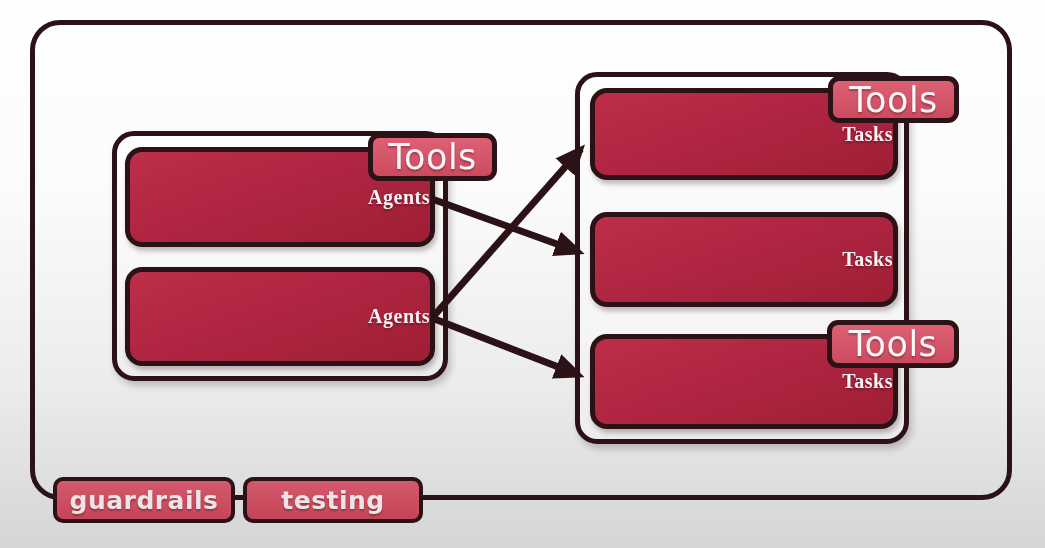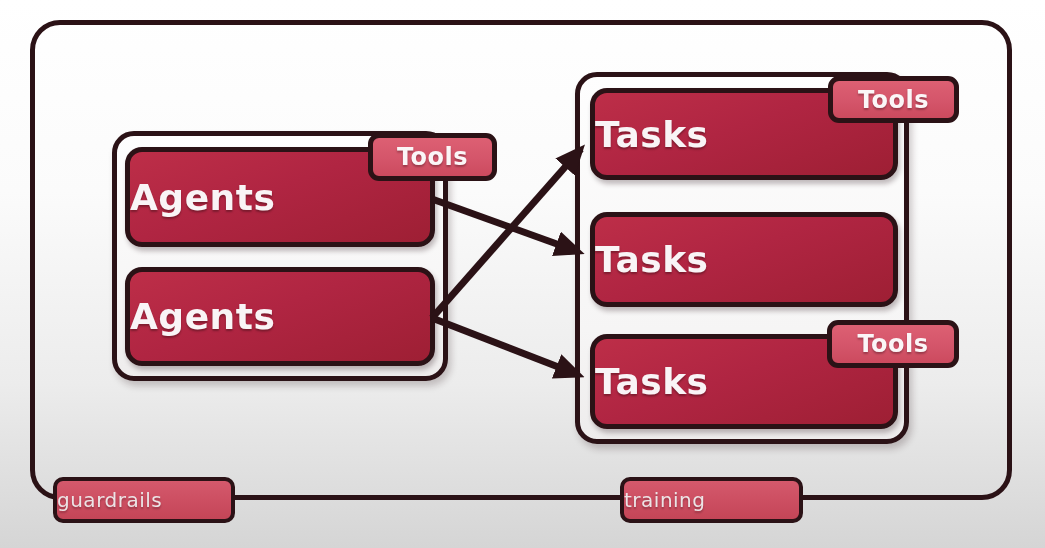--- a/index.html
+++ b/index.html
@@ -39,66 +39,68 @@
   
   .node-box {
     position: absolute;
     border: 5px solid #2b1216;
     border-radius: 17px;
     box-sizing: border-box;
     background: linear-gradient(160deg, #bd2e48 0%, #b02542 45%, #9e1f34 100%);
     box-shadow: 2px 4px 5px rgba(40, 18, 24, 0.28);
     display: flex;
     align-items: center;
-    justify-content: flex-start;
+    justify-content: flex-end;
     color: #f9f4f6;
-    font-size: 36px;
+    font-size: 20px;
     font-weight: bold;
     letter-spacing: 0.5px;
     text-shadow: 0 2px 2px rgba(30, 8, 12, 0.35);
+    font-family: Liberation Serif, serif;
   }
   #agents-box-1 { left: 125px; top: 147px; width: 310px; height: 100px; }
   #agents-box-2 { left: 125px; top: 267px; width: 310px; height: 99px; }
   #tasks-box-1  { left: 590px; top: 88px;  width: 308px; height: 92px; }
   #tasks-box-2  { left: 590px; top: 212px; width: 308px; height: 95px; }
   #tasks-box-3  { left: 590px; top: 334px; width: 308px; height: 95px; }
   
   .tools-badge {
     position: absolute;
     border: 5px solid #2b1216;
     border-radius: 11px;
     box-sizing: border-box;
     background: linear-gradient(180deg, #dd6073 0%, #d4556a 55%, #cc4a5e 100%);
     display: flex;
     align-items: center;
     justify-content: center;
     color: #fbf6f7;
-    font-size: 24px;
-    font-weight: bold;
+    font-size: 35px;
+    font-weight: normal;
     letter-spacing: 0.5px;
     text-shadow: 0 2px 2px rgba(30, 8, 12, 0.3);
     z-index: 6;
   }
   #agents-tools-badge  { left: 368px; top: 133px; width: 129px; height: 48px; }
   #tasks-tools-badge-1 { left: 828px; top: 76px;  width: 131px; height: 47px; }
   #tasks-tools-badge-3 { left: 827px; top: 320px; width: 132px; height: 48px; }
   
   .footer-badge {
     position: absolute;
     top: 477px;
     height: 46px;
     border: 4px solid #2b1216;
     border-radius: 10px;
     box-sizing: border-box;
     background: linear-gradient(180deg, #d4596c 0%, #cc4e61 55%, #c44557 100%);
     display: flex;
     align-items: center;
+    justify-content: center;
     color: #ece4e6;
-    font-size: 20px;
-    font-weight: normal;
+    font-size: 25px;
+    font-weight: bold;
     letter-spacing: 0.5px;
     text-shadow: 0 2px 2px rgba(30, 8, 12, 0.3);
     z-index: 7;
   }
   #footer-badge-0 { left: 53px;  width: 182px; }
   #footer-badge-1 { left: 243px; width: 180px; }
   #footer-badge-2 { left: 433px; width: 179px; }
   #footer-badge-3 { left: 620px; width: 183px; }
   #footer-badge-4 { left: 810px; width: 182px; }
   
@@ -152,17 +154,17 @@
       </marker>
     </defs>
   <line x1="432" y1="199" x2="579" y2="252" stroke="#2b1216" stroke-width="7" marker-end="url(#arrowhead)"></line>
       <line x1="432" y1="318" x2="581" y2="149" stroke="#2b1216" stroke-width="7" marker-end="url(#arrowhead)"></line>
       <line x1="432" y1="318" x2="579" y2="375" stroke="#2b1216" stroke-width="7" marker-end="url(#arrowhead)"></line>
     </svg>
 
   <div id="footer-badge-0" class="footer-badge">
     <span>guardrails</span>
   </div>
-  <div id="footer-badge-3" class="footer-badge">
-    <span>training</span>
+  <div id="footer-badge-1" class="footer-badge">
+    <span>testing</span>
   </div>
 
 </div>
 
 </body></html>

